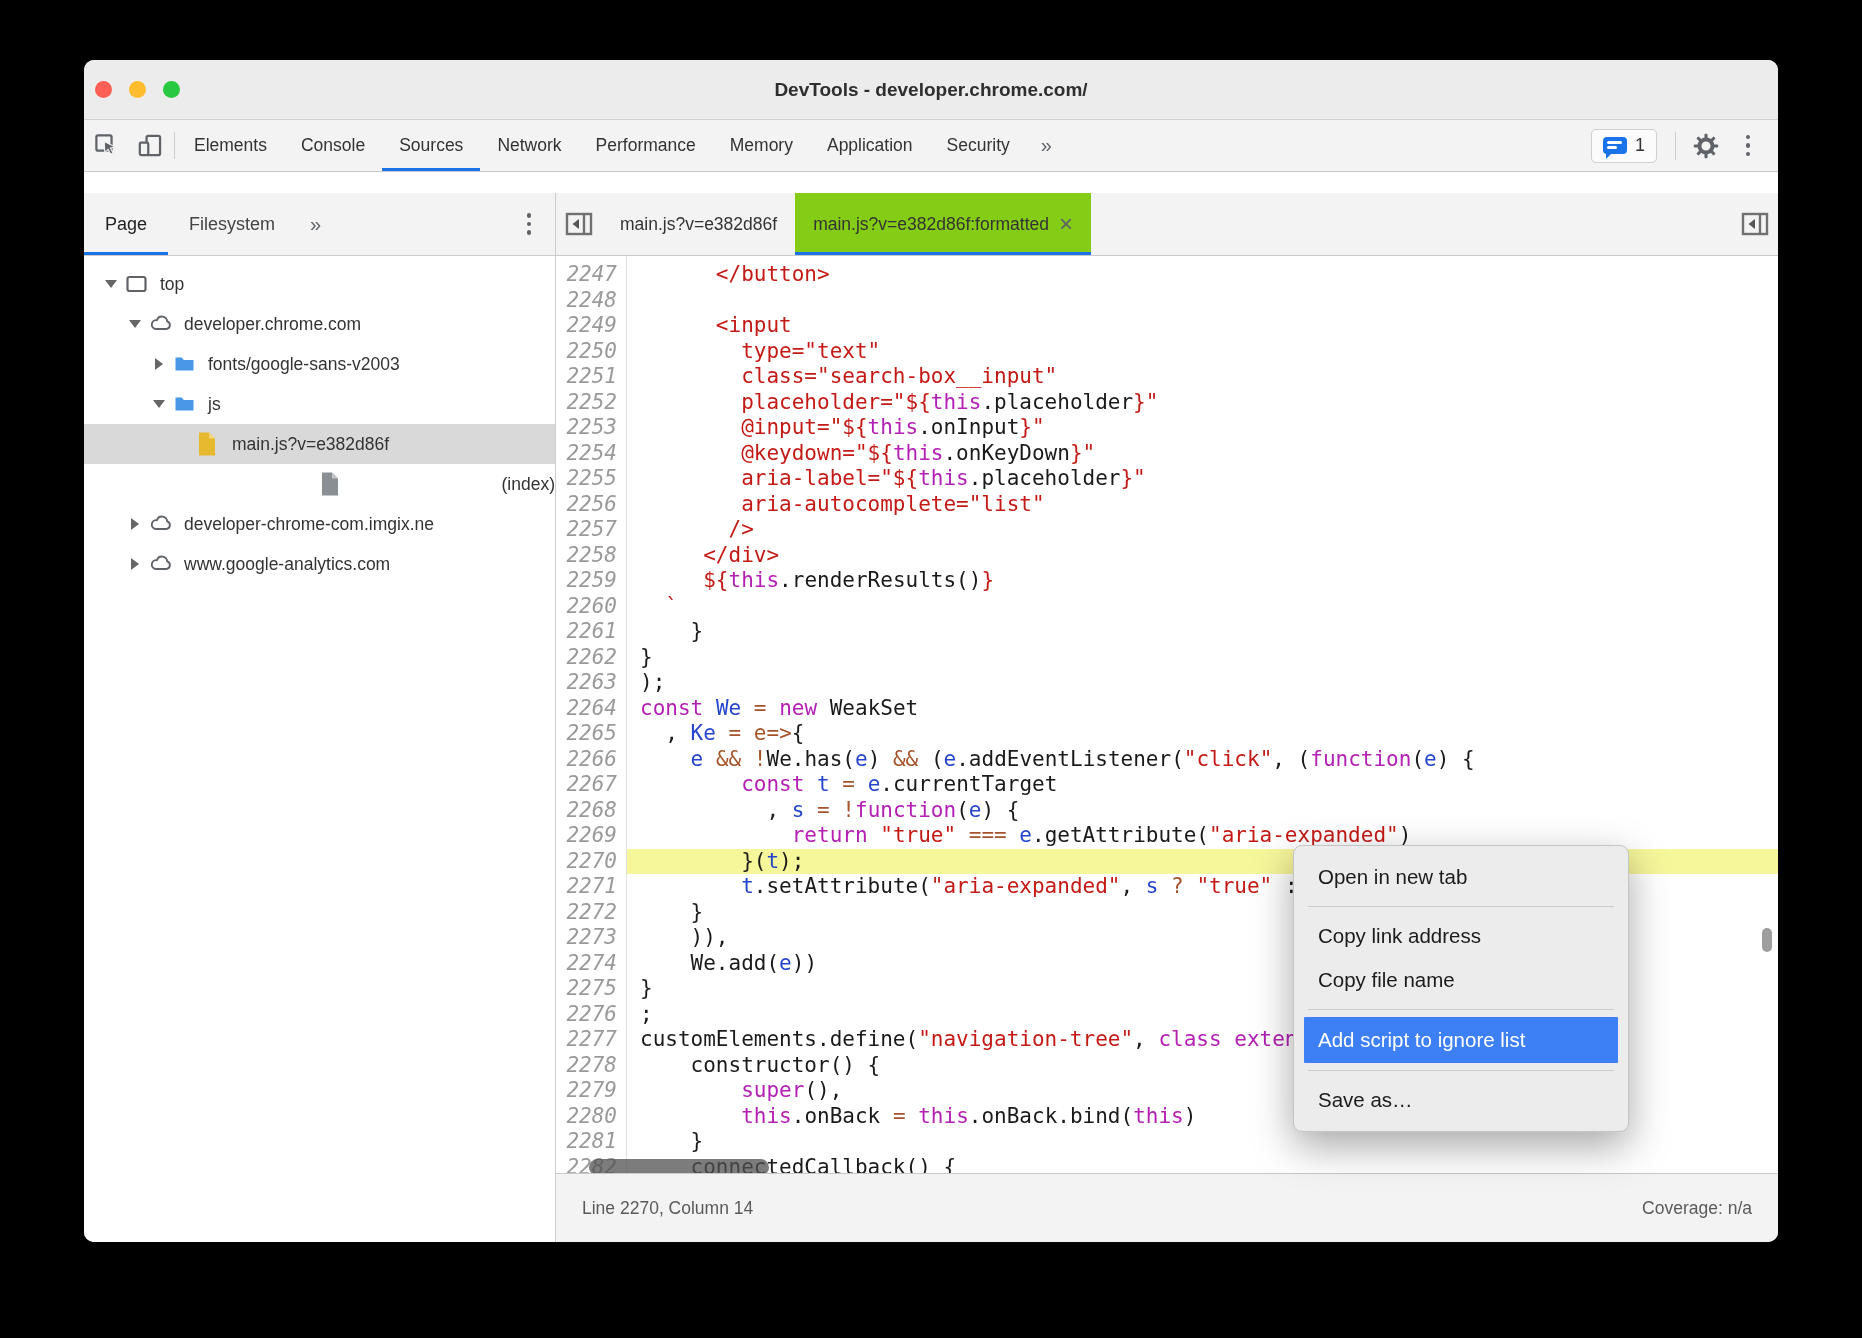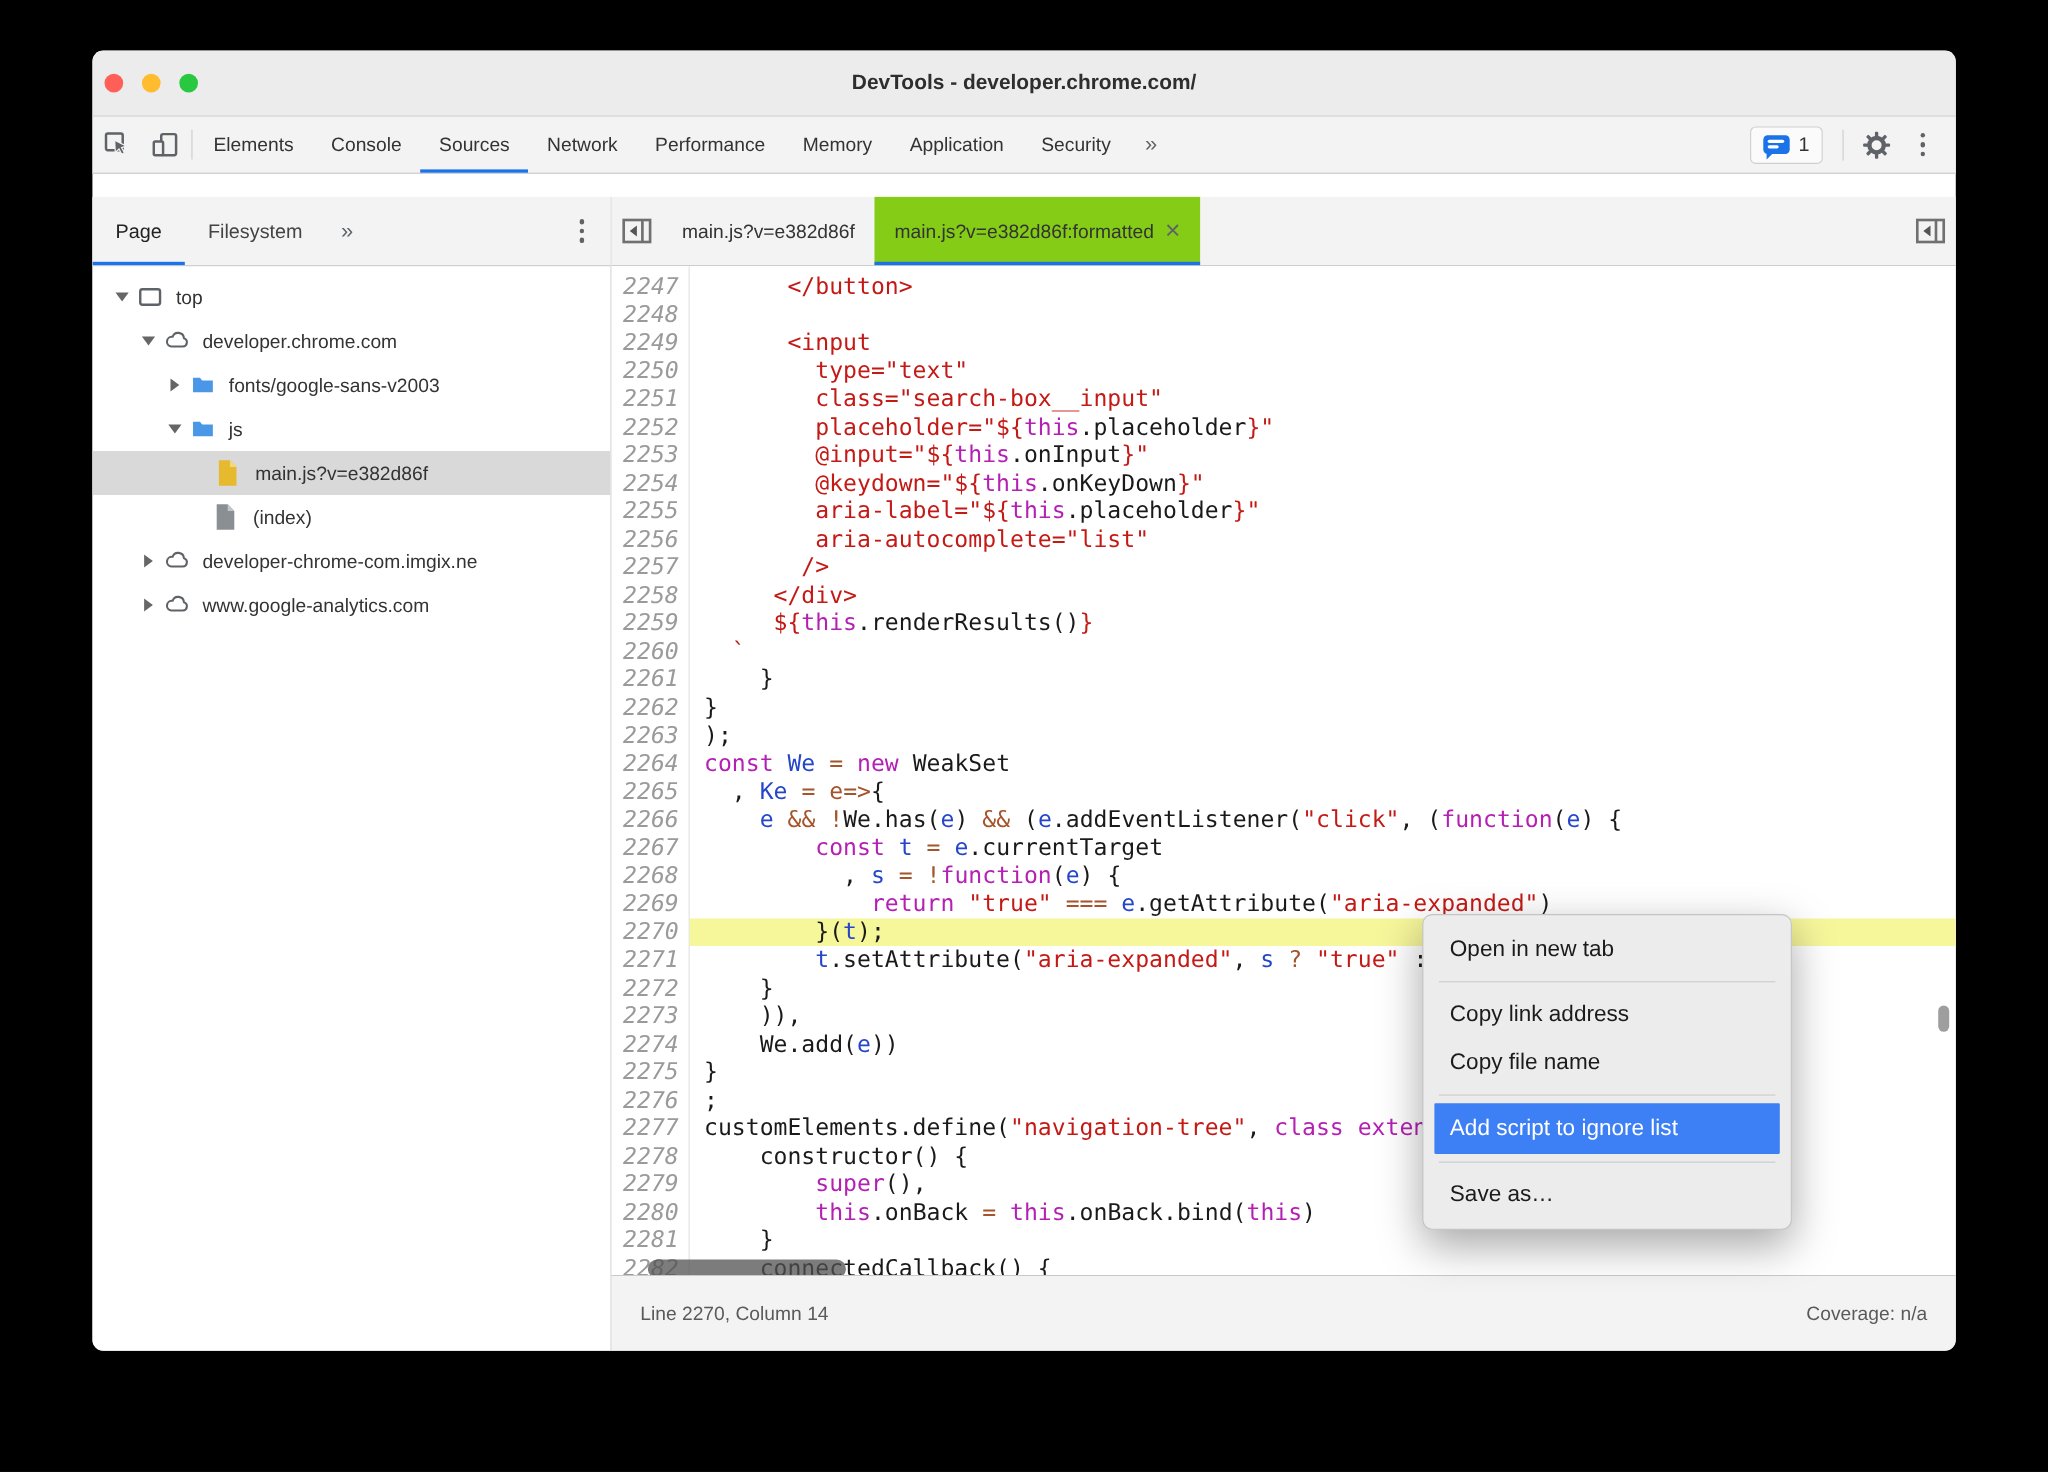--- a/index.html
+++ b/index.html
@@ -3,21 +3,21 @@
 <meta charset="utf-8">
 <style>
   :root{
     --accent:#1a73e8; --menu-hl:#3d7ff5; --line-hl:#f6f69b; --sel:#d9d9d9;
     --tok-p:#1a1a1a; --tok-r:#c41a16; --tok-k:#b420b4; --tok-v:#2545cb; --tok-o:#a5542c;
     --icon:#5f6368; --folder:#4a97e8; --filejs:#e6b92e; --filedoc:#8a8f94;
   }
   *{box-sizing:border-box; margin:0; padding:0;}
   html,body{width:1862px;height:1338px;background:#000;overflow:hidden;}
   body{font-family:"Liberation Sans", sans-serif;}
-  .window{position:absolute;left:84px;top:46px;width:1694px;height:1182px;background:#fff;
+  .window{position:absolute;left:84px;top:60px;width:1694px;height:1182px;background:#fff;
     border-radius:10px;overflow:hidden;box-shadow:0 40px 120px rgba(0,0,0,.9);}
   
   .titlebar{position:relative;height:60px;background:#ececec;border-bottom:1px solid #d2d2d2;
     display:flex;align-items:center;justify-content:center;}
   .title{font-size:19px;font-weight:700;color:#2e2e2e;}
   .traffic{position:absolute;left:11px;top:21px;display:flex;gap:17px;}
   .light{width:17px;height:17px;border-radius:50%;}
   
   .toolbar{height:52px;background:#f3f3f3;border-bottom:1px solid #c9c9c9;display:flex;align-items:stretch;}
   .toolbtn{display:flex;align-items:center;justify-content:center;width:44px;cursor:default;}
@@ -219,21 +219,21 @@
           <div class="tree-row selected" style="padding-left: 86px;">
             <span class="arrow-slot"></span>
             <span class="tree-icon">
               <svg width="22" height="26" viewBox="0 0 22 26">
                 <path d="M3 1.5 h10 l6 6 v17 h-16 z" fill="#e6b92e"></path>
                 <path d="M13 1.5 v6 h6 z" fill="#f4d778"></path>
               </svg>
             </span>
             <span>main.js?v=e382d86f</span>
           </div>
-          <div class="tree-row" style="padding-left: 84px;">
+          <div class="tree-row" style="padding-left: 62px; justify-content: space-between;">
             <span class="arrow-slot"></span>
             <span class="tree-icon">
               <svg width="22" height="26" viewBox="0 0 22 26">
                 <path d="M3 1.5 h10 l6 6 v17 h-16 z" fill="#8a8f94"></path>
                 <path d="M13 1.5 v6 h6 z" fill="#c2c6ca"></path>
               </svg>
             </span>
             <span>(index)</span>
           </div>
           <div class="tree-row" style="padding-left: 38px;">

